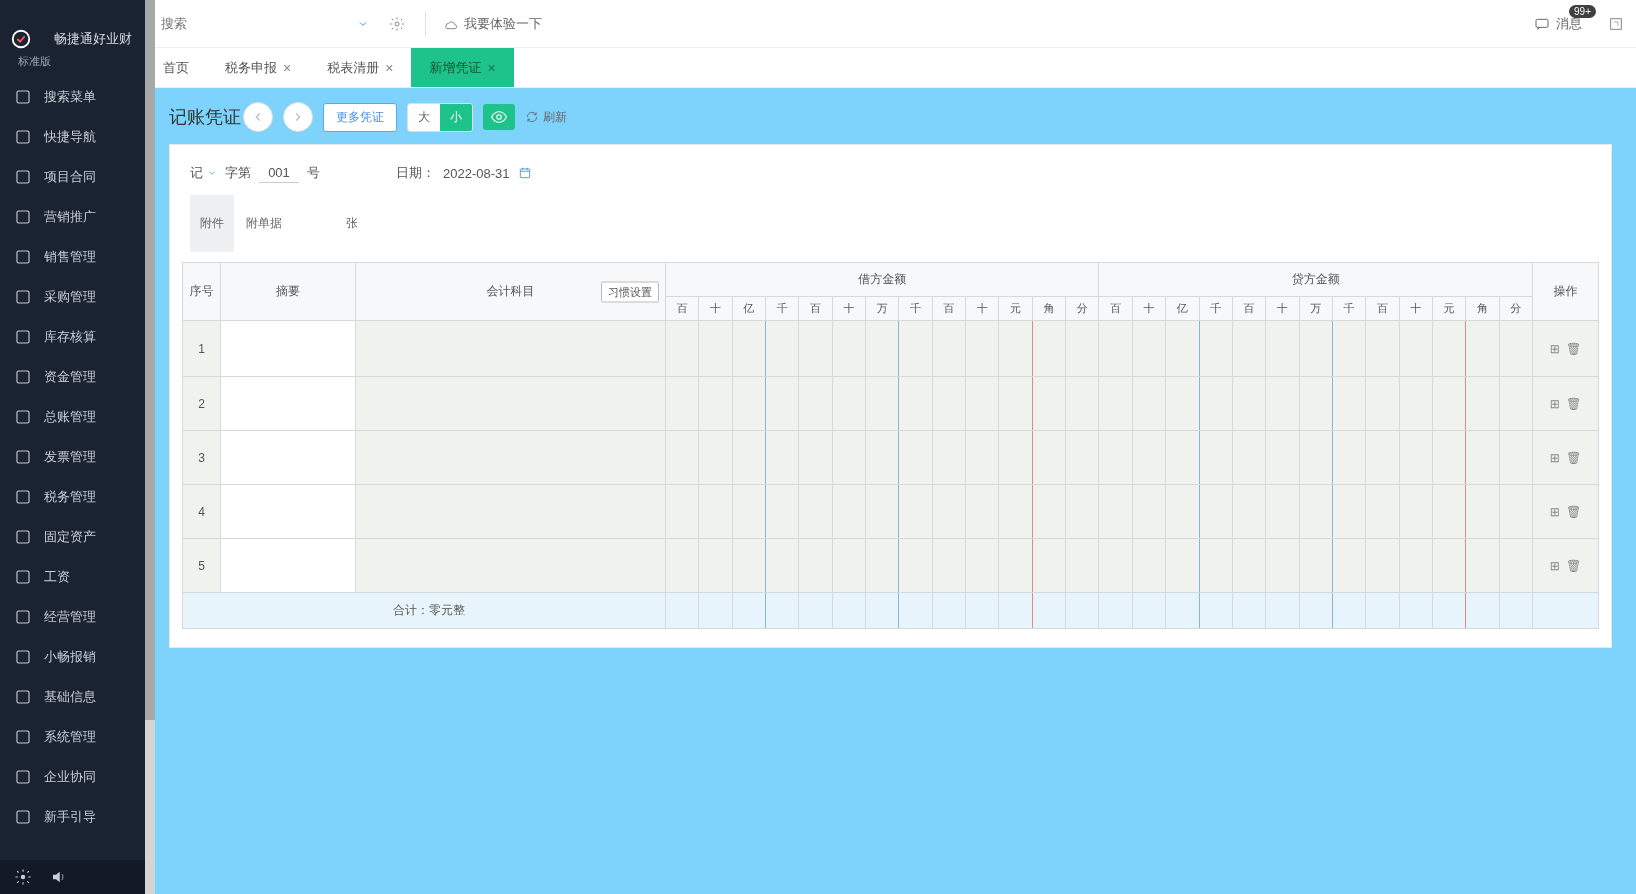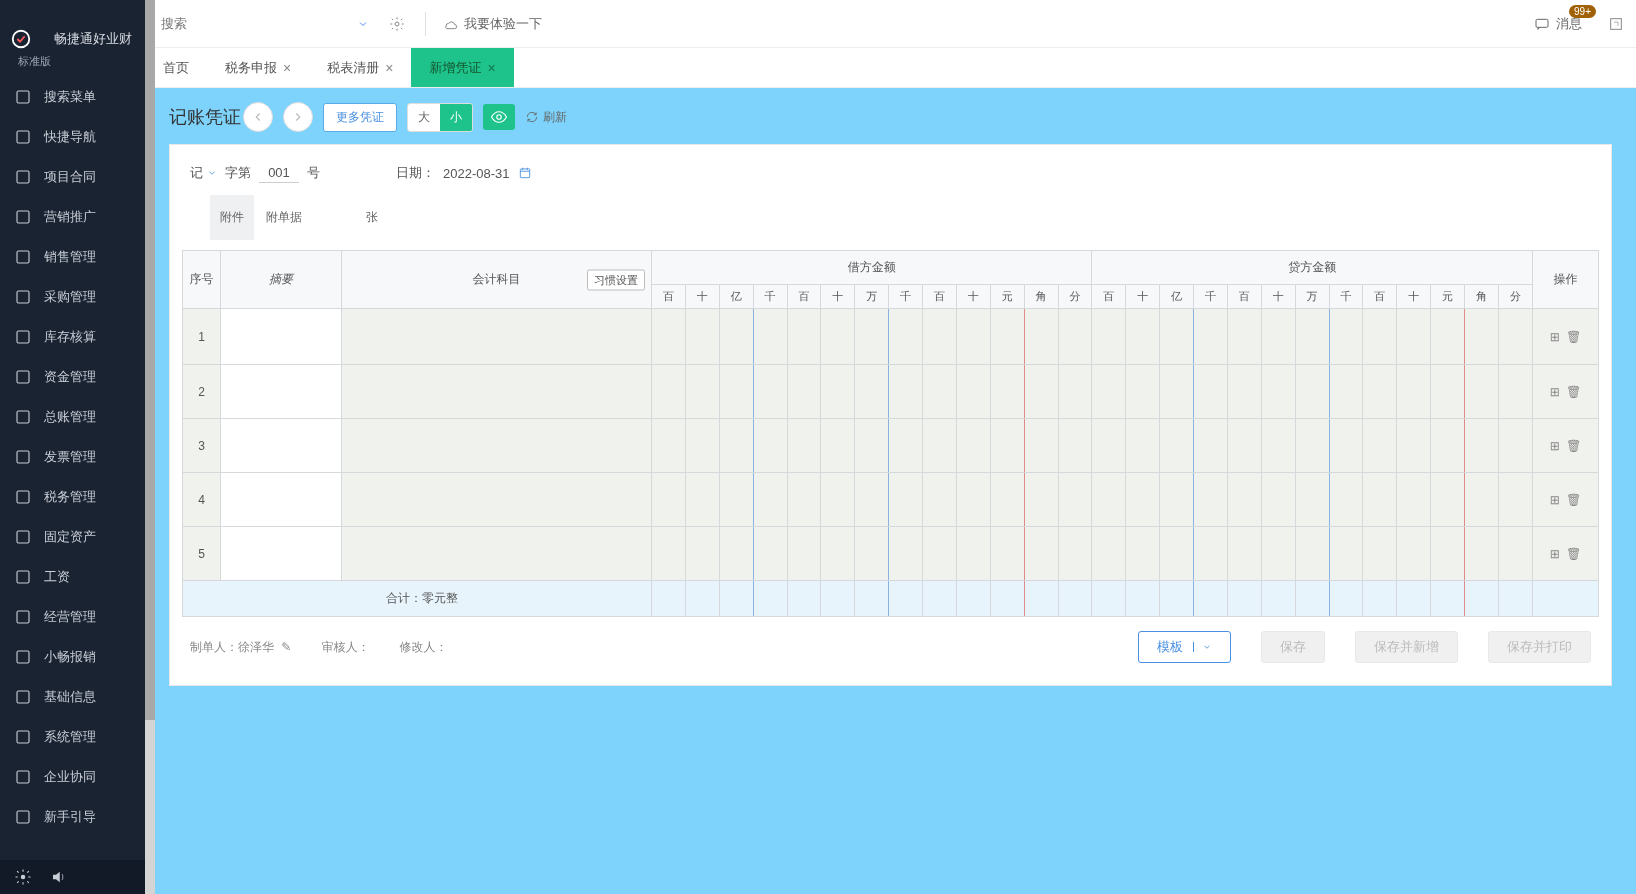--- a/index.html
+++ b/index.html
@@ -24,21 +24,21 @@
 .main { flex: 1; display: flex; flex-direction: column; background: #fff; }
 .topbar { height: 48px; display: flex; align-items: center; padding: 0 12px; gap: 8px; border-bottom: 1px solid #eee; }
 .search-wrap { position: relative; width: 220px; }
 .search-input { width: 100%; border: none; padding: 8px 28px 8px 4px; font-size: 13px; color: #333; outline: none; }
 .search-chevron { position: absolute; right: 8px; top: 50%; transform: translateY(-50%); color: #4a90e2; }
 .gear-btn { color: #888; cursor: pointer; padding: 4px; }
 .divider-v { width: 1px; height: 24px; background: #e0e0e0; margin: 0 8px; }
 .experience { display: flex; align-items: center; gap: 6px; color: #666; cursor: pointer; }
 .topbar-spacer { flex: 1; }
 .msg-area { display: flex; align-items: center; gap: 6px; color: #666; cursor: pointer; position: relative; }
-.badge { position: absolute; top: -10px; right: -14px; background: #a16207; color: #fff; font-size: 10px; padding: 1px 5px; border-radius: 8px; }
+.badge { position: absolute; top: -10px; right: -14px; background: #404040; color: #fff; font-size: 10px; padding: 1px 5px; border-radius: 8px; }
 .ext-icon { margin-left: 18px; color: #888; cursor: pointer; }
 
 
 .tabs { height: 40px; display: flex; align-items: stretch; border-bottom: 1px solid #eee; background: #fff; }
 .tab { display: flex; align-items: center; padding: 0 18px; gap: 6px; cursor: pointer; color: #555; font-size: 13px; }
 .tab.active { background: #1ec28b; color: #14532d; }
 .tab-close { font-size: 14px; opacity: 0.7; }
 
 
 .content { flex: 1; background: #7dd3fc; padding: 14px 24px; overflow: auto; }
@@ -52,30 +52,30 @@
 .eye-btn { width: 32px; height: 26px; background: #1ec28b; border-radius: 3px; display: flex; align-items: center; justify-content: center; cursor: pointer; }
 .refresh { display: flex; align-items: center; gap: 4px; color: #666; cursor: pointer; font-size: 12px; }
 
 
 .voucher-box { background: #fff; border: 1px solid #e8e8e8; padding: 18px 12px; }
 .voucher-meta { display: flex; align-items: center; gap: 8px; padding: 0 8px 12px; font-size: 13px; color: #555; }
 .meta-select { display: flex; align-items: center; gap: 4px; cursor: pointer; }
 .meta-num { border-bottom: 1px solid #ccc; padding: 2px 8px; min-width: 40px; text-align: center; }
 .meta-spacer { width: 60px; }
 .date-icon { color: #4a90e2; cursor: pointer; }
-.attach-chip { background: #eef0f2; padding: 14px 10px; border-radius: 0; font-size: 12px; color: #666; cursor: pointer; margin-left: 20px; }
+.attach-chip { background: #eef0f2; padding: 20px 10px; border-radius: 0; font-size: 12px; color: #666; cursor: pointer; }
 .attach-row { display: flex; align-items: center; gap: 12px; padding: 0 8px 10px; font-size: 12px; color: #666; }
 
 
 .vtable { width: 100%; border-collapse: collapse; table-layout: fixed; }
 .vtable th, .vtable td { border: 1px solid #d6d9dc; text-align: center; font-size: 12px; color: #555; }
 .vtable th { background: #f7f8fa; font-weight: normal; padding: 8px 4px; }
 .vtable .digit-th { width: 17px; padding: 4px 0; font-size: 11px; }
 .vtable .seq-col { width: 38px; }
-.vtable .summary-col { width: 121px; font-style: italic; }
+.vtable .summary-col { width: 135px; }
 .vtable .subject-col { width: 310px; position: relative; }
 .vtable .op-col { width: 66px; }
 .vtable td { height: 54px; background: #f0f2ed; }
 .vtable td.summary-cell { background: #fff; padding: 4px; }
 .vtable td.summary-cell.editing { background: #fff; }
 .summary-input { width: 100%; height: 44px; border: none; outline: none; resize: none; font-size: 12px; padding: 2px; }
 .digit-cell { width: 17px; border-color: #e0e3e6; }
 .digit-cell.red-border { border-right: 1px solid #e08a8a; }
 .digit-cell.blue-border { border-right: 1px solid #8ab4e0; }
 .habit-btn { position: absolute; right: 6px; top: 50%; transform: translateY(-50%); border: 1px solid #bbb; background: #fff; padding: 2px 6px; font-size: 11px; border-radius: 2px; cursor: pointer; }
@@ -661,36 +661,16 @@
                 <td class="digit-cell"></td>
                 <td class="digit-cell"></td>
                 <td class="digit-cell red-border"></td>
                 <td class="digit-cell"></td>
                 <td class="digit-cell"></td>
                 <td></td>
               </tr>
             </tbody>
           </table>
 
-        <div class="voucher-footer">
-          <span>
-            <span>制单人：</span><span>徐泽华</span>
-            <span style="margin-left:4px;cursor:pointer">✎</span>
-          </span>
-          <span>审核人：</span>
-          <span>修改人：</span>
-          <div class="footer-spacer"></div>
-          <div class="footer-btn tpl-btn">
-            <span>模板</span>
-            <span class="sep">
-                <svg width="10" height="10" viewBox="0 0 24 24">
-                  <path d="M6 9l6 6 6-6" stroke="#4a90e2" stroke-width="2" fill="none"></path>
-                </svg>
-              </span>
-          </div>
-          <div class="footer-btn disabled-btn">保存</div>
-          <div class="footer-btn disabled-btn">保存并新增</div>
-          <div class="footer-btn disabled-btn">保存并打印</div>
-        </div>
       </div>
     </div>
   </div>
 </div>
 
 </body></html>

